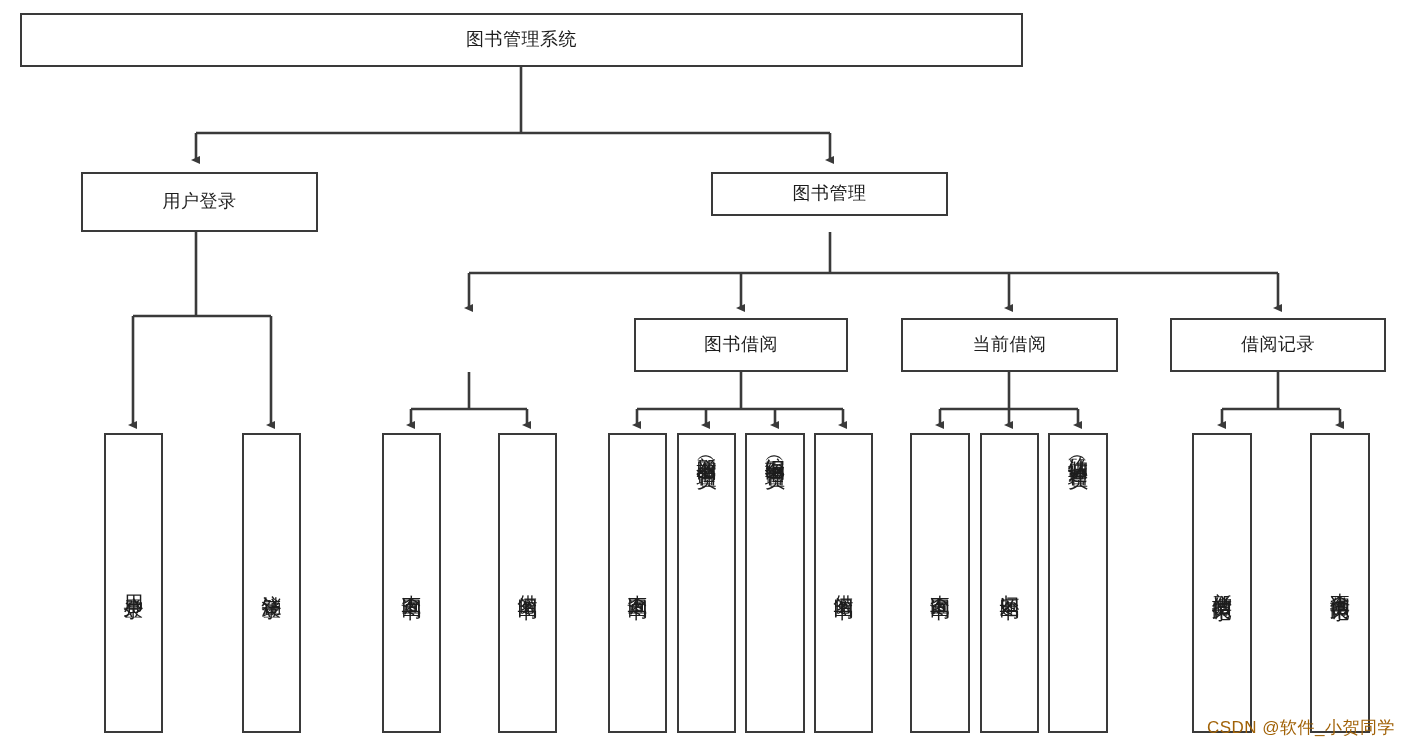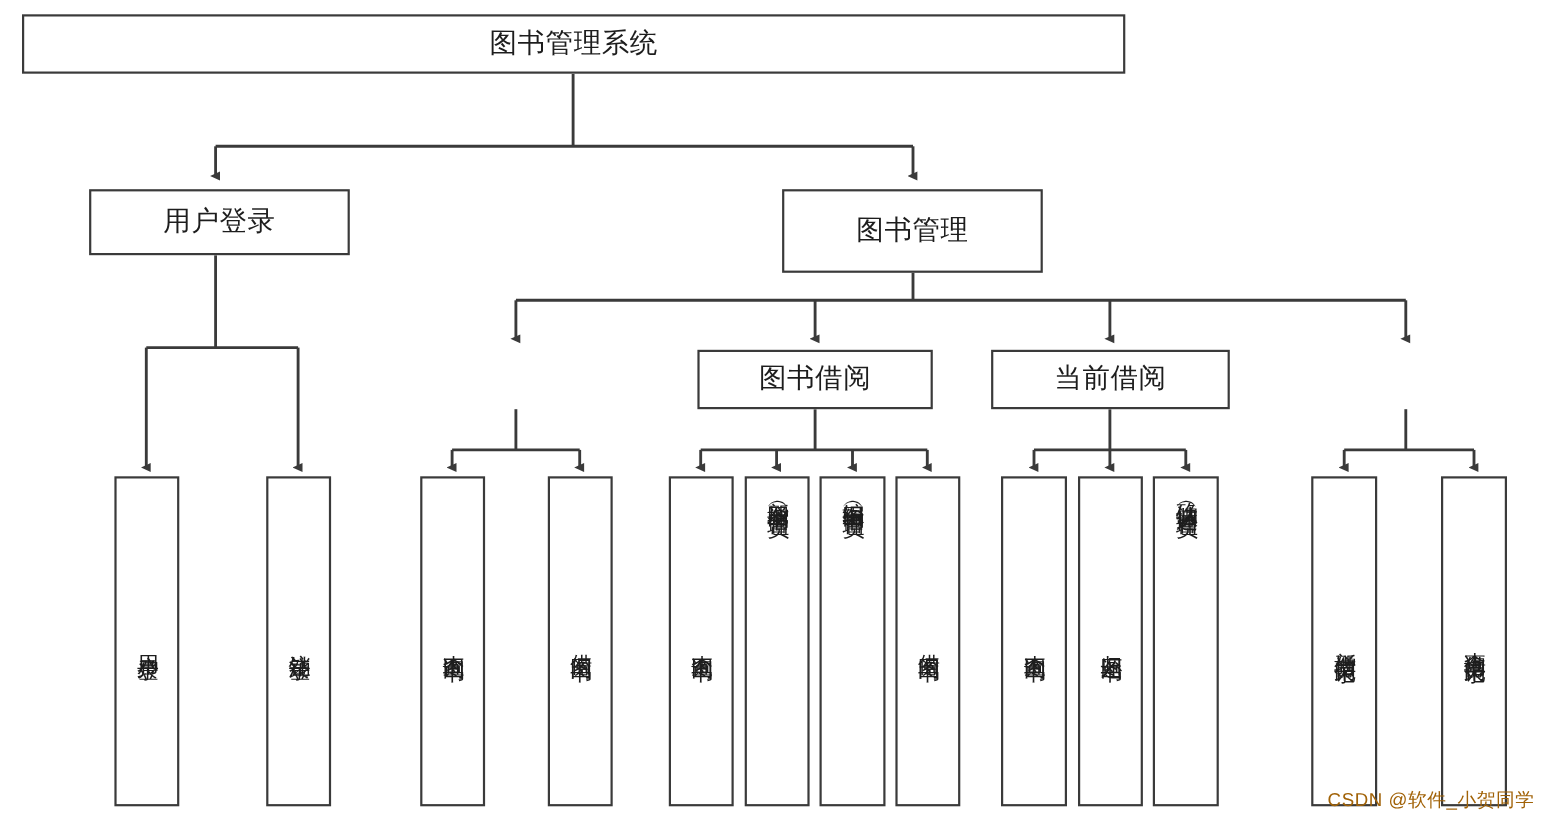--- a/index.html
+++ b/index.html
@@ -30,21 +30,21 @@
     position: absolute;
     box-sizing: border-box;
     background: #ffffff;
     border: 2px solid #3a3a3a;
     display: flex;
     align-items: center;
     justify-content: center;
   }
   .node-box.horizontal .node-label {
     writing-mode: horizontal-tb;
-    font-size: 25px;
+    font-size: 18px;
     line-height: 1.1;
     color: #1d1d1d;
     letter-spacing: 0.5px;
     white-space: nowrap;
   }
   .node-box.vertical {
     align-items: flex-start;
     justify-content: center;
   }
   .node-box.vertical .node-label {
@@ -126,29 +126,32 @@
     </g>
   </svg>
 
   <div class="node-box horizontal" style="left:20px; top:13px; width:1003px; height:54px;">
     <span class="node-label">图书管理系统</span>
   </div>
 
   <div class="node-box horizontal" style="left:81px; top:172px; width:237px; height:60px;">
     <span class="node-label">用户登录</span>
   </div>
-  <div class="node-box horizontal" style="left:711px; top:172px; width:237px; height:76px;">
+  <div class="node-box horizontal" style="left:711px; top:172px; width:237px; height:44px;">
     <span class="node-label">图书管理</span>
   </div>
 
   <div class="node-box horizontal" style="left:634px; top:318px; width:214px; height:54px;">
     <span class="node-label">图书借阅</span>
   </div>
   <div class="node-box horizontal" style="left:901px; top:318px; width:217px; height:54px;">
     <span class="node-label">当前借阅</span>
+  </div>
+  <div class="node-box horizontal" style="left:1170px; top:318px; width:216px; height:54px;">
+    <span class="node-label">借阅记录</span>
   </div>
 
   <div class="node-box vertical center-v" style="left:104px; top:433px; width:59px; height:300px; padding-top:0;">
     <span class="node-label">用户登录</span>
   </div>
   <div class="node-box vertical center-v" style="left:242px; top:433px; width:59px; height:300px;">
     <span class="node-label">注销登录</span>
   </div>
 
   <div class="node-box vertical center-v" style="left:382px; top:433px; width:59px; height:300px;">

